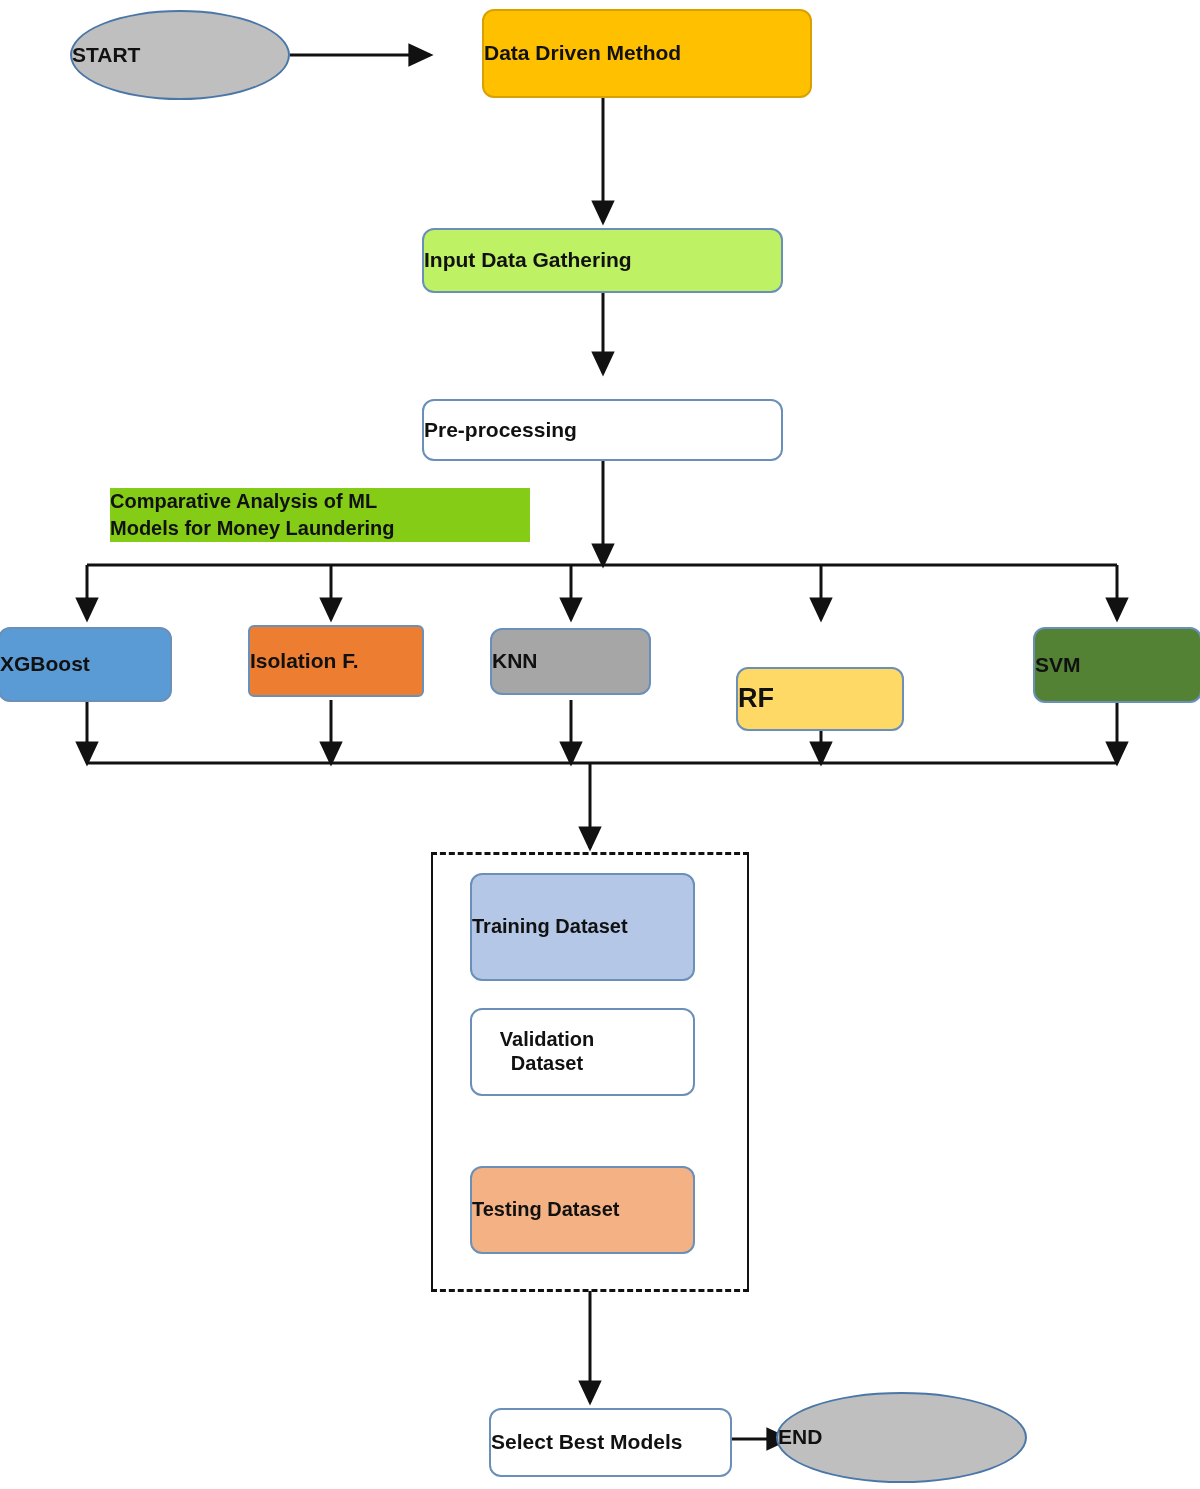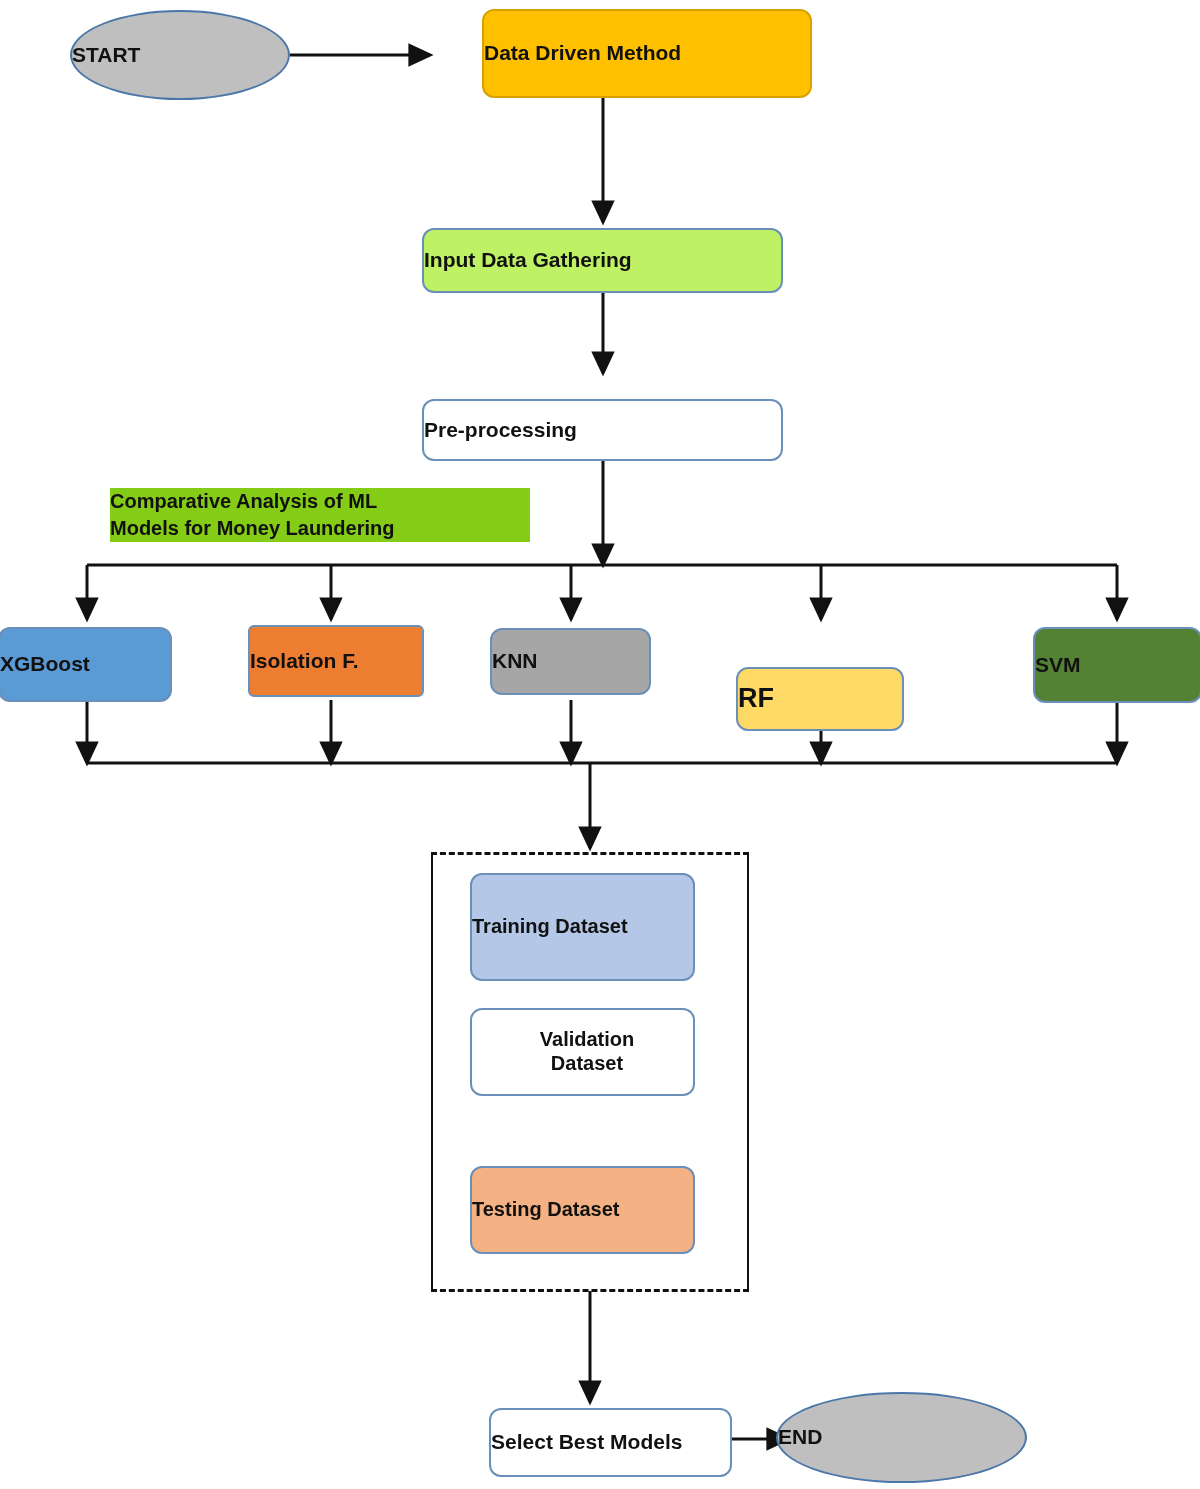--- a/index.html
+++ b/index.html
@@ -96,21 +96,21 @@
     <span>SVM</span>
   </div>
 
   <div class="dashbox" style="left:431px;top:853px;width:318px;height:438px;border-top:none;border-bottom:none;"></div>
   <div class="dash-t" style="left:431px;top:852px;width:318px;"></div>
   <div class="dash-b" style="left:431px;top:1289px;width:318px;"></div>
 
   <div class="node rb" style="left:470px;top:873px;width:225px;height:108px;background:#B4C7E7;font-size:20px;">
     <span>Training Dataset</span>
   </div>
-  <div class="node rb" style="left:470px;top:1008px;width:225px;height:88px;background:#FFFFFF;font-size:20px;padding-left:40px;">
+  <div class="node rb" style="left:470px;top:1008px;width:225px;height:88px;background:#FFFFFF;font-size:20px;">
     <span style="display:block;max-width:150px;">Validation Dataset</span>
   </div>
   <div class="node rb" style="left:470px;top:1166px;width:225px;height:88px;background:#F4B183;font-size:20px;">
     <span>Testing Dataset</span>
   </div>
 
   <div class="node rb" style="left:483px;top:1408px;width:243px;height:69px;background:#FFFFFF;font-size:21px;margin-left:6px;">
     <span>Select Best Models</span>
   </div>
 

